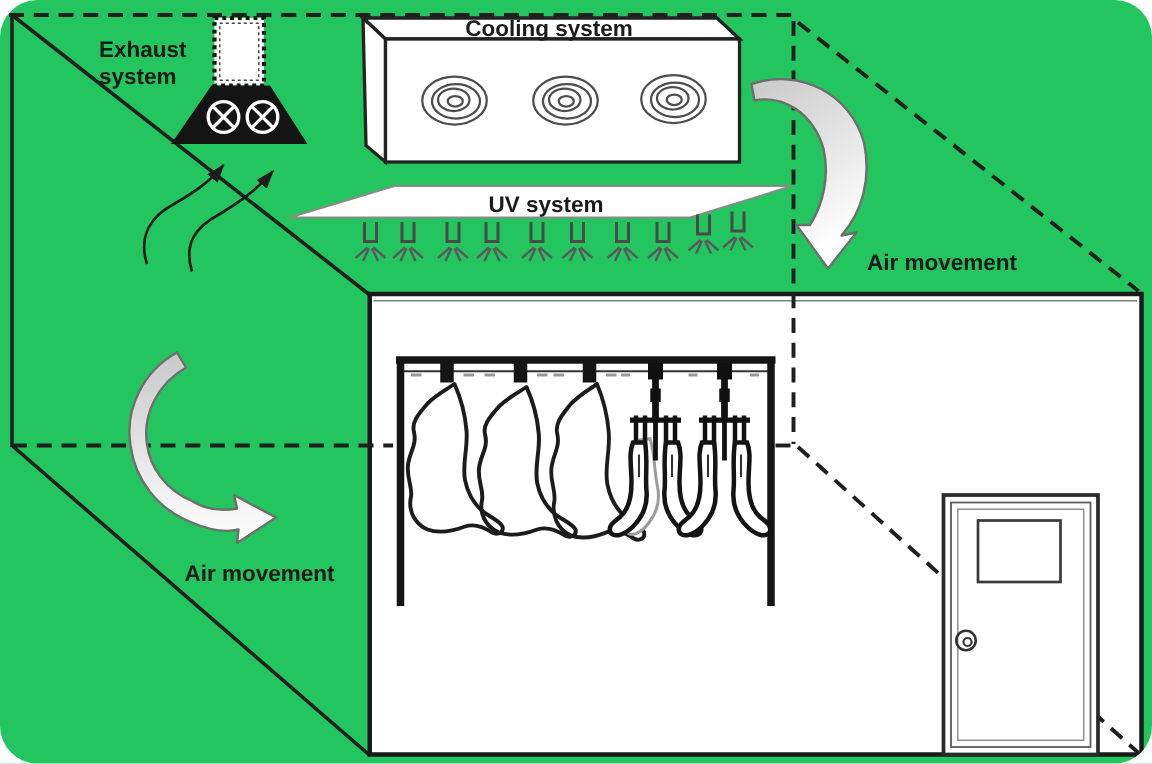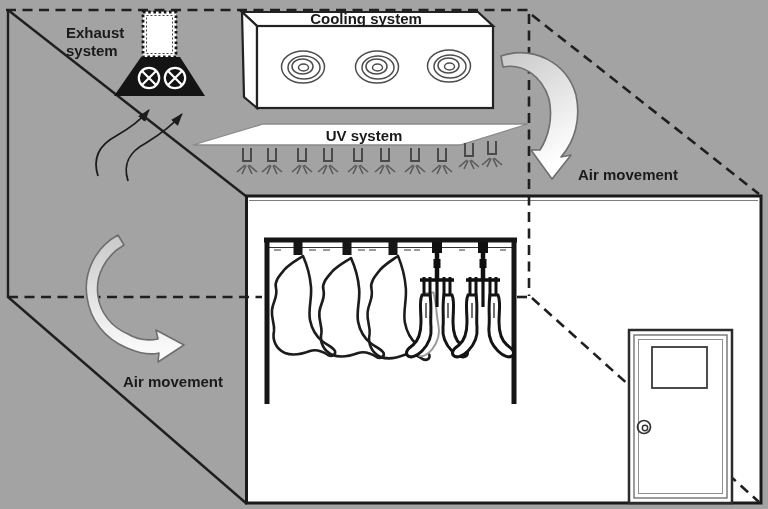--- a/index.html
+++ b/index.html
@@ -1,17 +1,17 @@
 <!DOCTYPE html>
 <html><head>
 <meta charset="utf-8">
 <style>
   html,body{margin:0;padding:0;background:#ffffff;}
-  .stage{position:relative;width:768px;height:509px;background:#a3a3a3;overflow:hidden;
-         font-family:"Liberation Sans", sans-serif;}
+  .stage{position:relative;width:768px;height:509px;background:#22c55e;overflow:hidden;
+         font-family:"Liberation Sans", sans-serif;border-radius:25px;}
   svg{display:block;}
   .lbl{font:700 15px "Liberation Sans", sans-serif;fill:#1a1a1a;}
   .mid{text-anchor:middle;}
   .dash{stroke:#1f1f1f;stroke-width:2.6;stroke-dasharray:10 6.5;fill:none;}
   .solid{stroke:#1f1f1f;stroke-width:2.4;fill:none;}
 </style>
 </head>
 <body>
 
 <div class="stage">

